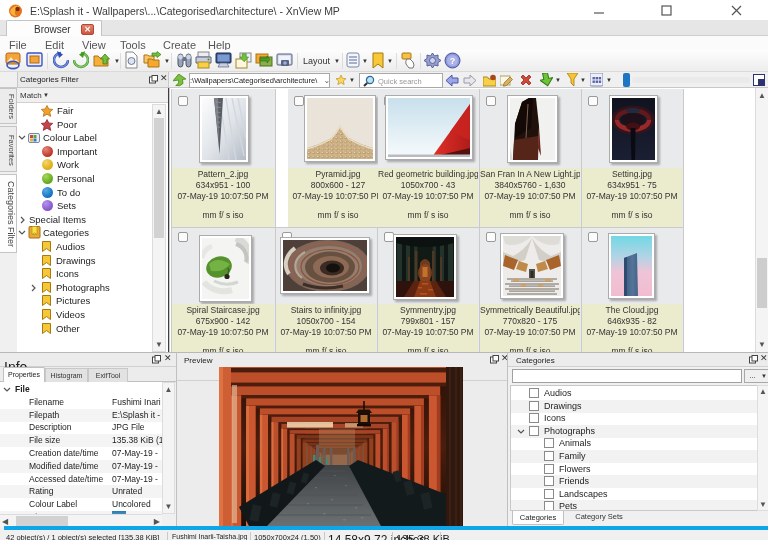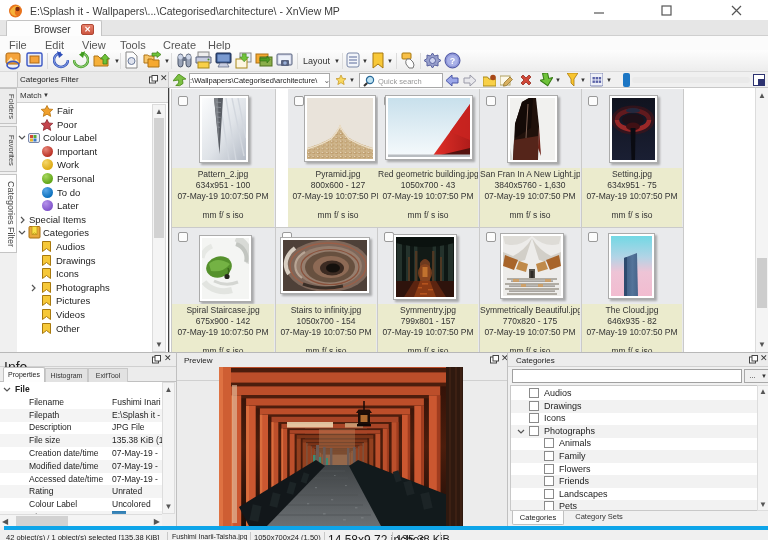--- a/index.html
+++ b/index.html
@@ -270,21 +270,21 @@
  <div class="trow" style="top:68px">
       <span class="ball" style="left:25px;top:1px;background:radial-gradient(circle at 35% 30%,#a8d860,#61a618 70%)"></span>
       <span class="a" style="left:40px;top:0">Personal</span>
     </div>
  <div class="trow" style="top:81.6px">
       <span class="ball" style="left:25px;top:1px;background:radial-gradient(circle at 35% 30%,#5aa8e8,#0e72be 70%)"></span>
       <span class="a" style="left:40px;top:0">To do</span>
     </div>
  <div class="trow" style="top:95.2px">
       <span class="ball" style="left:25px;top:1px;background:radial-gradient(circle at 35% 30%,#b592ea,#8256cc 70%)"></span>
-      <span class="a" style="left:40px;top:0">Later</span>
+      <span class="a" style="left:40px;top:0">Sets</span>
     </div>
  <div class="trow" style="top:108.8px">
       <svg class="a" style="left:3px;top:3px" width="5" height="8" viewBox="0 0 5 8">
         <path d="M1 1 L4 4 L1 7" fill="none" stroke="#555" stroke-width="1.2"></path>
       </svg>
       <span class="a" style="left:12px;top:0">Special Items</span>
     </div>
  <div class="trow" style="top:122.4px">
       <svg class="a" style="left:1px;top:4px" width="8" height="5" viewBox="0 0 8 5">
         <path d="M1 1 L4 4 L7 1" fill="none" stroke="#555" stroke-width="1.2"></path>

